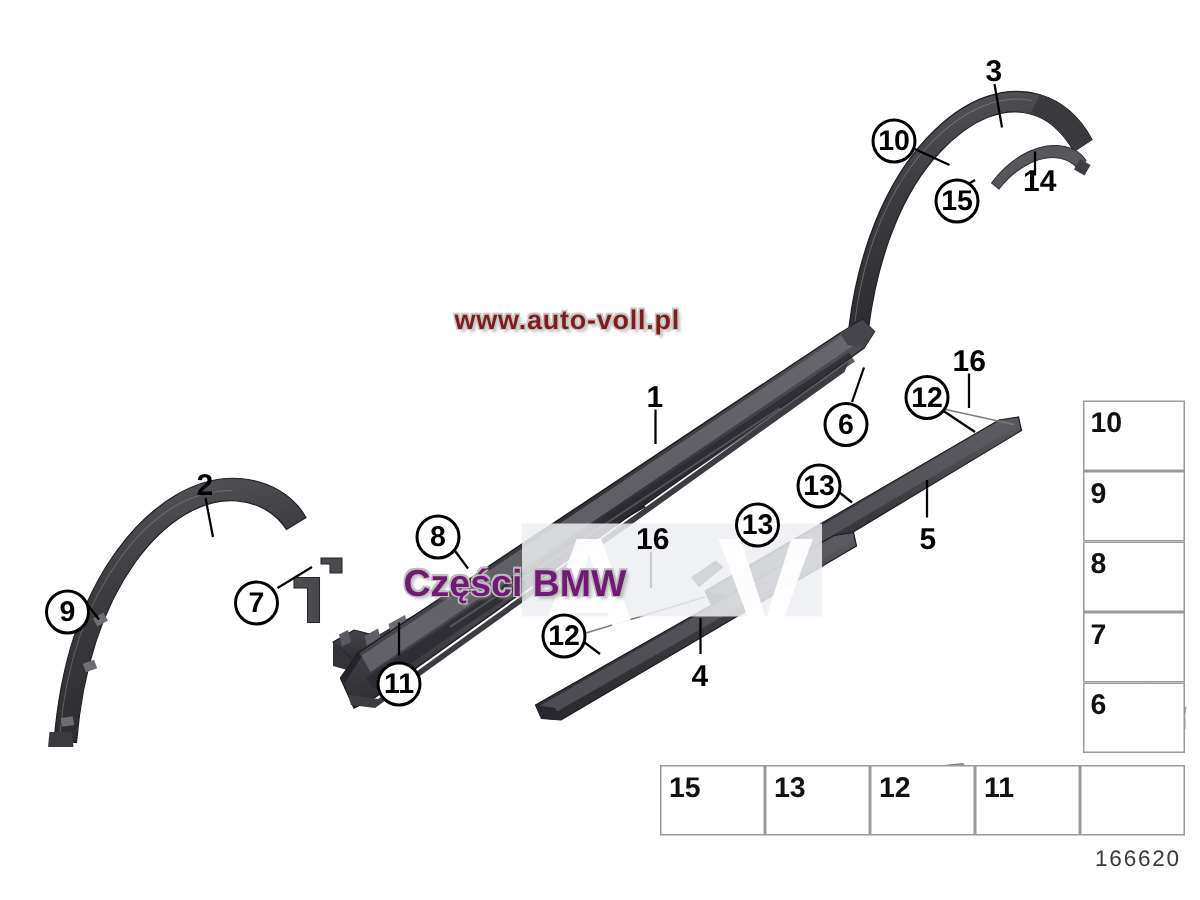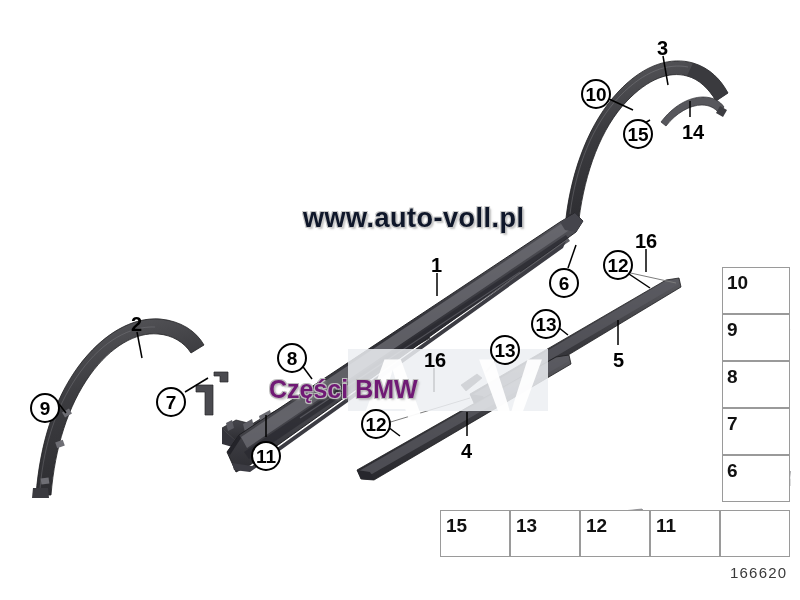--- a/index.html
+++ b/index.html
@@ -71,22 +71,22 @@
   }
   .wm {
     position: absolute;
     z-index: 20;
     pointer-events: none;
     font-family: "Liberation Sans", sans-serif;
     font-weight: bold;
     white-space: nowrap;
   }
   .wm-url {
-    font-size: 27px;
-    color: #0f172a;
+    font-size: 18px;
+    color: #7f1d1d;
     letter-spacing: 0.5px;
     text-shadow:
       1px 1px 0 #c9c9c9, -1px 1px 0 #c9c9c9,
       1px -1px 0 #c9c9c9, -1px -1px 0 #c9c9c9,
       2px 2px 2px rgba(150,150,150,0.55);
   }
   .wm-bmw {
     font-size: 25px;
     color: #701a75;
     text-shadow:
@@ -423,16 +423,16 @@
       <div class="callout" style="left: 623px; top: 119px;">15</div>
     </div>
   <div id="label-layer">
       <div class="plainlabel" style="left: 131px; top: 314px;">2</div>
       <div class="plainlabel" style="left: 431px; top: 255px;">1</div>
       <div class="plainlabel" style="left: 424px; top: 350px;">16</div>
       <div class="plainlabel" style="left: 461px; top: 441px;">4</div>
       <div class="plainlabel" style="left: 613px; top: 350px;">5</div>
       <div class="plainlabel" style="left: 635px; top: 231px;">16</div>
       <div class="plainlabel" style="left: 657px; top: 38px;">3</div>
-      <div class="plainlabel" style="left: 682px; top: 122px;">14</div>
+      <div class="plainlabel" style="left: 682px; top: 111px;">14</div>
     </div>
 
 </div>
 
 </body></html>

